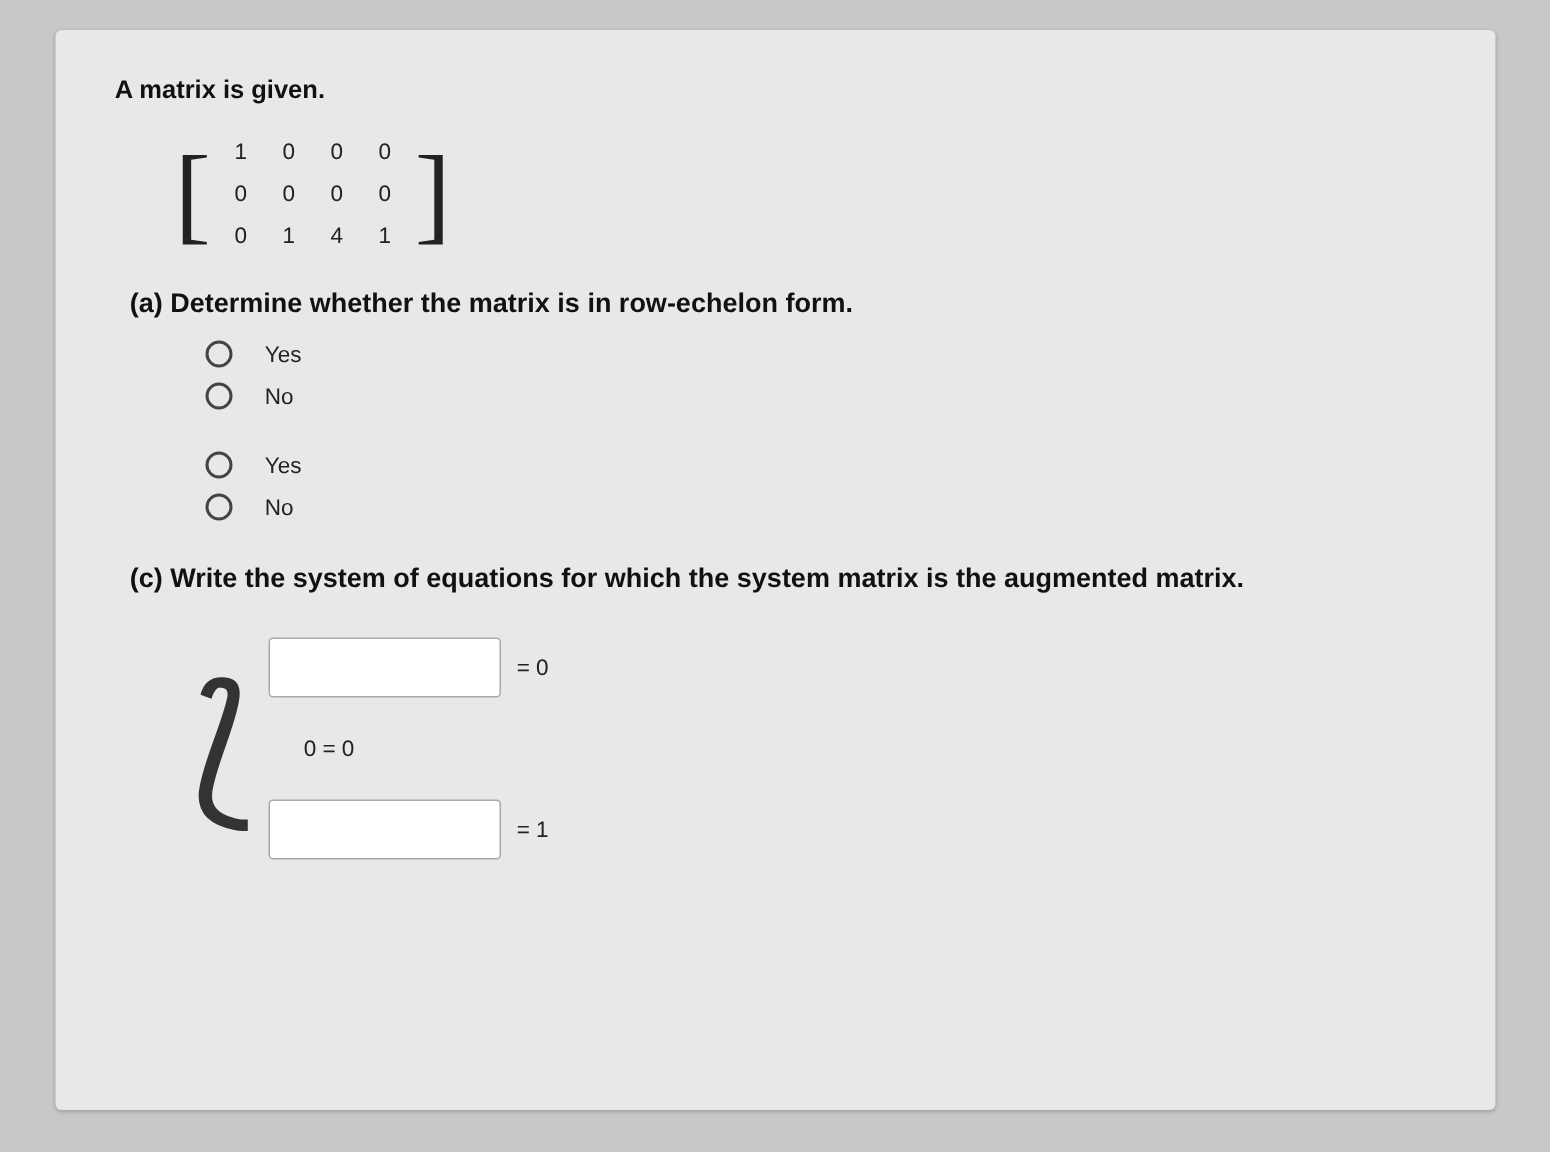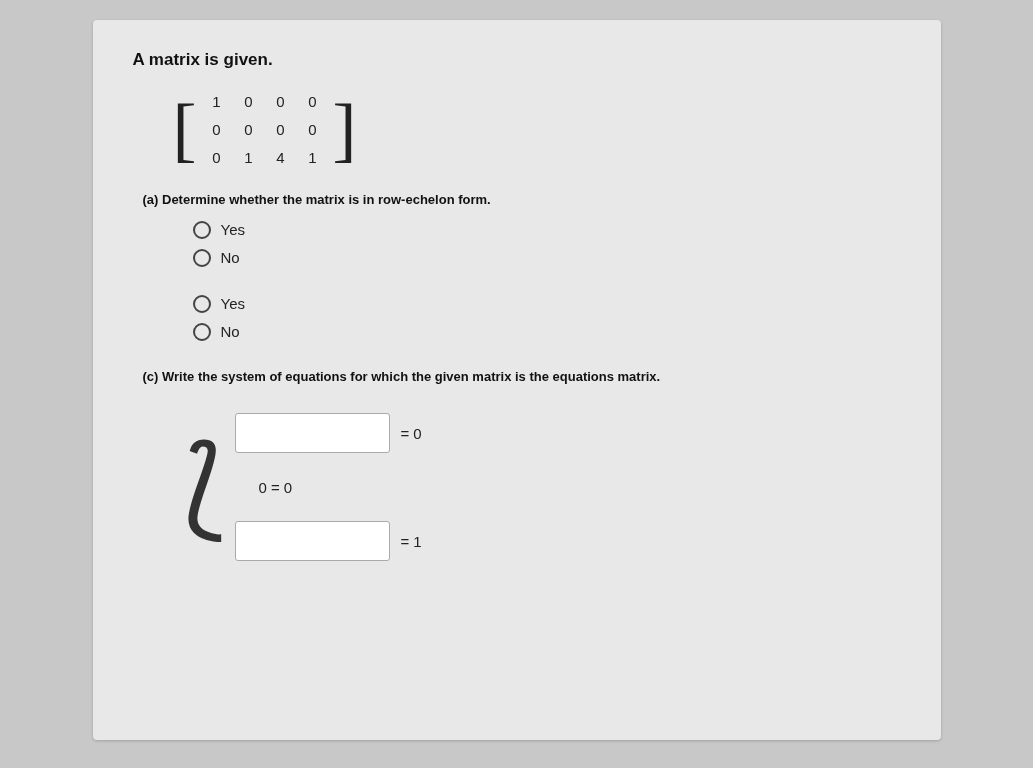--- a/index.html
+++ b/index.html
@@ -16,21 +16,21 @@
       display: flex;
       align-items: flex-start;
       justify-content: center;
       padding: 20px;
     }
 
     .main-card {
       background-color: #e8e8e8;
       border-radius: 4px;
       padding: 30px 40px;
-      width: 848px;
+      width: 960px;
       min-height: 720px;
       box-shadow: 0 1px 3px rgba(0,0,0,0.2);
     }
 
     .problem-intro {
       font-size: 17px;
       font-weight: 600;
       color: #111;
       margin-bottom: 18px;
     }
@@ -70,42 +70,42 @@
     }
 
     .matrix-cell {
       font-size: 15px;
       color: #222;
       font-family: Arial, sans-serif;
       text-align: center;
     }
 
     .part-label {
-      font-size: 13px;
+      font-size: 18px;
       font-weight: 700;
       color: #111;
       margin-bottom: 14px;
     }
 
     .part-section {
       margin-bottom: 28px;
       margin-left: 10px;
     }
 
     .radio-group {
       display: flex;
       flex-direction: column;
       gap: 10px;
       margin-left: 50px;
     }
 
     .radio-option {
       display: flex;
-      align-items: flex-start;
-      gap: 10px;
+      align-items: center;
+      gap: 22px;
       cursor: pointer;
     }
 
     .radio-circle {
       width: 18px;
       height: 18px;
       border-radius: 50%;
       border: 2px solid #444;
       background: transparent;
       flex-shrink: 0;
@@ -218,21 +218,21 @@
       </label>
       <label class="radio-option">
         <div class="radio-circle"></div>
         <span class="radio-label">No</span>
       </label>
     </div>
   </div>
 
   
   <div class="part-section">
-    <div class="part-label">(c) Write the system of equations for which the given matrix is the equations matrix.</div>
+    <div class="part-label">(c) Write the system of equations for which the system matrix is the augmented matrix.</div>
 
     <div class="system-container">
 
       <div class="curly-brace">⟅</div>
 
       <div class="equations-list">
 
         <div class="equation-row">
           <div class="eq-input"></div>
           <span class="eq-text">= 0</span>

